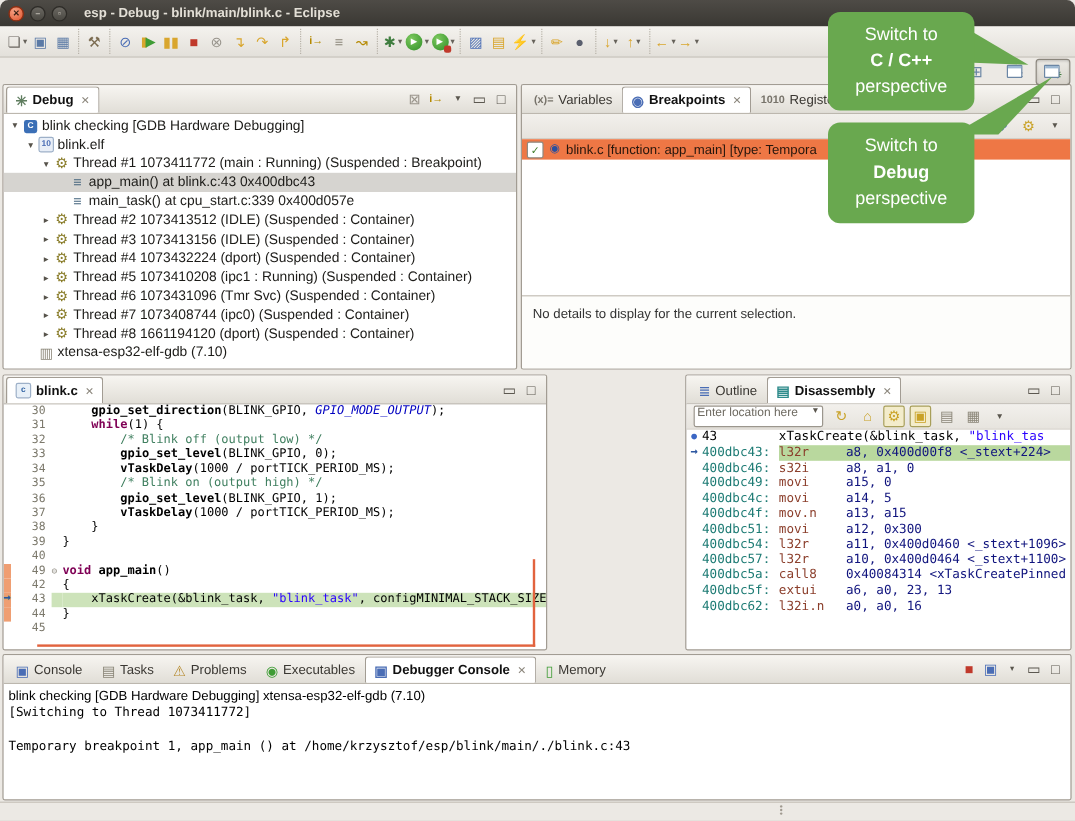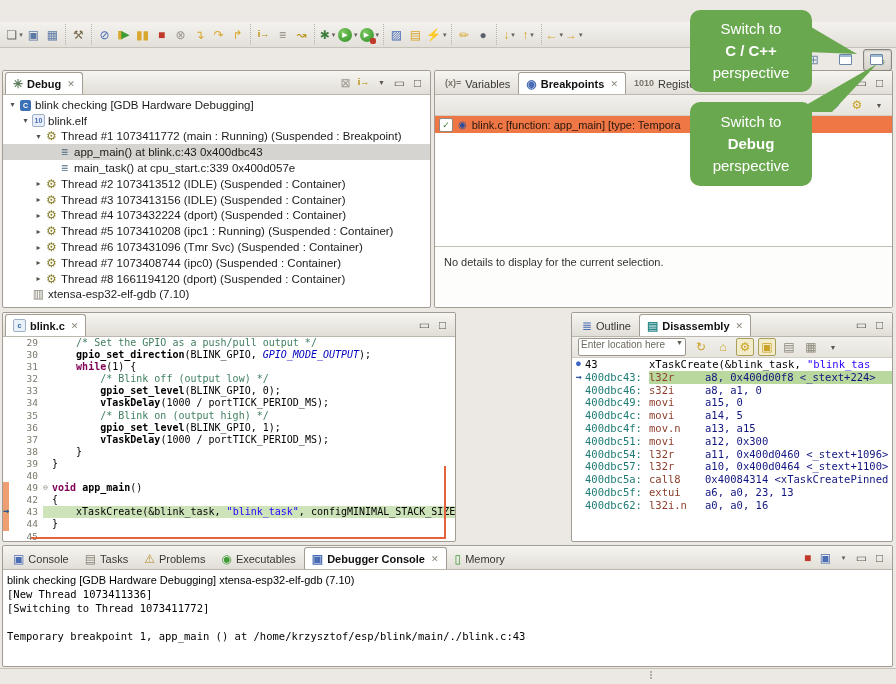--- a/index.html
+++ b/index.html
@@ -119,20 +119,28 @@
     display:flex;flex-direction:column;align-items:center;justify-content:center;z-index:40;
     font-size:15px;line-height:22px;text-align:center;}
   .callout .b{font-weight:bold;}
   .tails{position:absolute;left:0;top:0;z-index:39;pointer-events:none;}
 </style>
 </head>
 <body>
 
 <div id="app">
 
+  <div class="titlebar">
+    <div class="winbtns">
+      <span class="winbtn close">✕</span>
+      <span class="winbtn min">–</span>
+      <span class="winbtn max">▫</span>
+    </div>
+    <span class="wtitle">esp - Debug - blink/main/blink.c - Eclipse</span>
+  </div>
 
   <div class="toolbar" id="main-toolbar">
       <div class="tgroup">
         <span class="tbtn">
           <span class="glyph" style="color: rgb(107, 103, 97);">❏</span>
           <span class="dd">▾</span>
         </span>
         <span class="tbtn">
           <span class="glyph" style="color: rgb(91, 122, 166);">▣</span>
         </span>
@@ -409,26 +417,20 @@
           <span class="vbtn">
             <span class="glyph">▭</span>
           </span>
           <span class="vbtn">
             <span class="glyph">□</span>
           </span>
         </div>
       </div>
     <div class="editbody" id="editor-body">
       <div class="hl-rect"></div>
-    <div class="eline">
-          <span class="ann"></span>
-          <span class="num">29</span>
-          <span class="fold"></span>
-          <span class="ecode"><span class="tok-cmt">    /* Set the GPIO as a push/pull output */</span></span>
-        </div>
         <div class="eline">
           <span class="ann"></span>
           <span class="num">30</span>
           <span class="fold"></span>
           <span class="ecode"><span class="tok-pl">    </span><span class="tok-fn">gpio_set_direction</span><span class="tok-pl">(BLINK_GPIO, </span><span class="tok-mac">GPIO_MODE_OUTPUT</span><span class="tok-pl">);</span></span>
         </div>
         <div class="eline">
           <span class="ann"></span>
           <span class="num">31</span>
           <span class="fold"></span>
@@ -626,21 +628,20 @@
           <span class="vbtn">
             <span class="glyph">▭</span>
           </span>
           <span class="vbtn">
             <span class="glyph">□</span>
           </span>
         </div>
       </div>
     <div class="consbody" id="cons-body">
         <div class="cline label">blink checking [GDB Hardware Debugging] xtensa-esp32-elf-gdb (7.10)</div>
-        <div class="cline">[New Thread 1073411336]</div>
         <div class="cline">[Switching to Thread 1073411772]</div>
         <div class="cline"> </div>
         <div class="cline">Temporary breakpoint 1, app_main () at /home/krzysztof/esp/blink/main/./blink.c:43</div>
       </div>
   </div>
 
   <div class="statusbar">
     <span class="grip">
         <i></i>
         <i></i>

